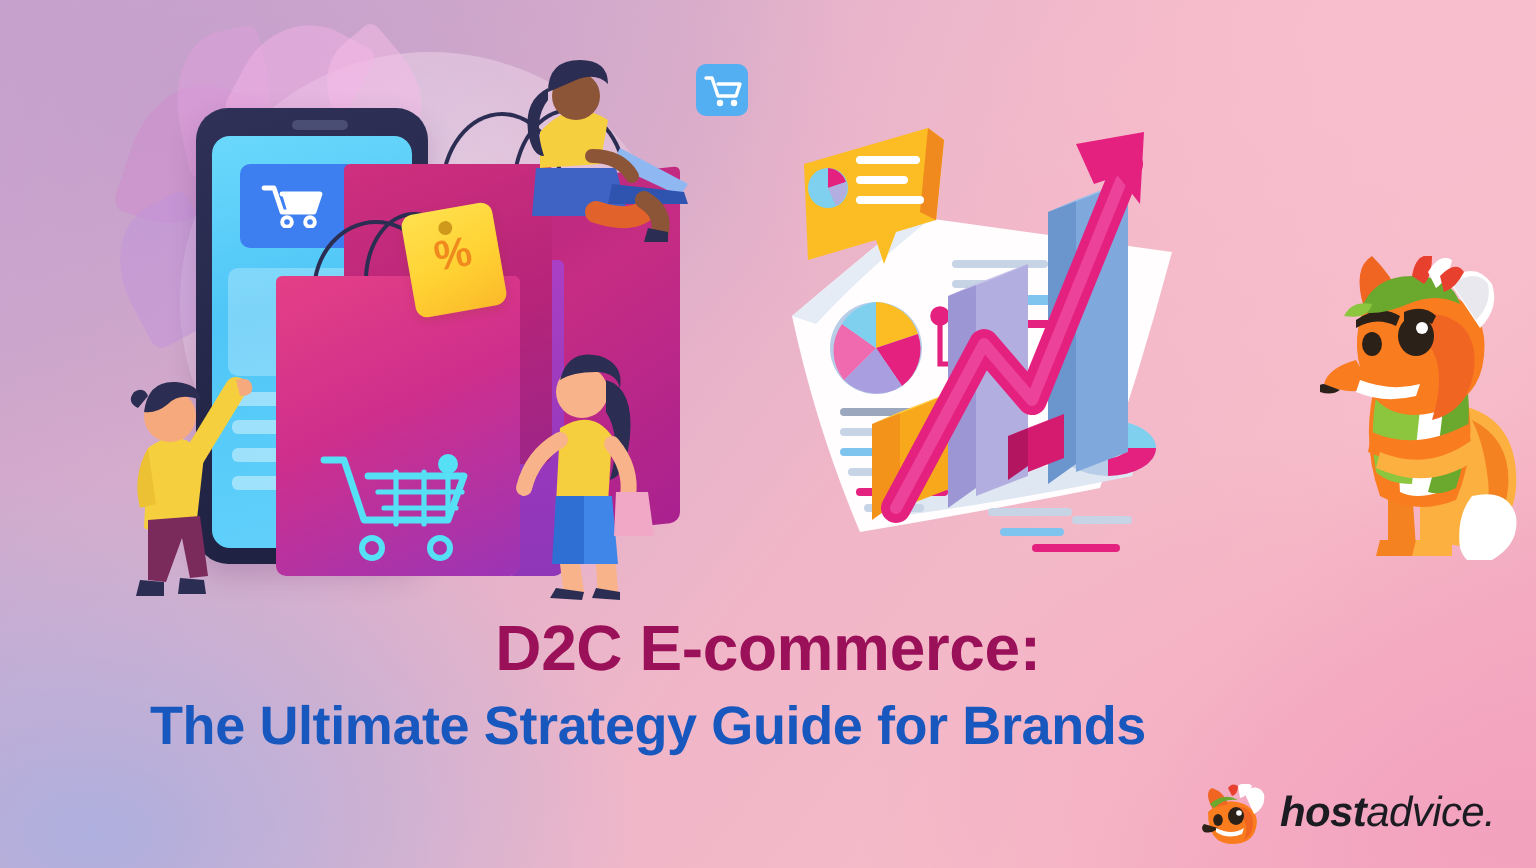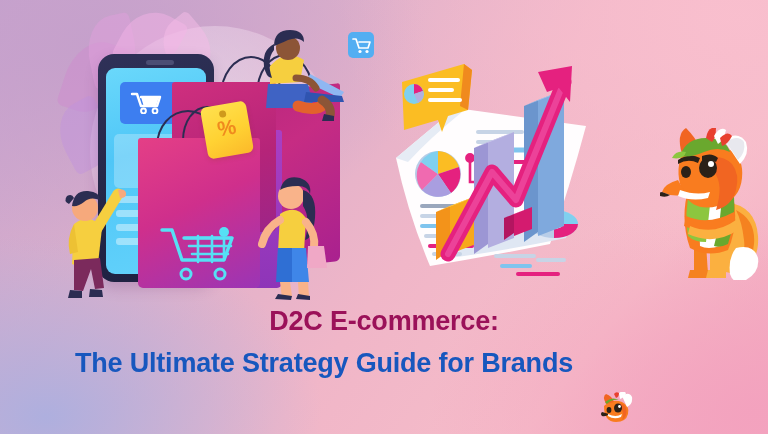--- a/index.html
+++ b/index.html
@@ -86,21 +86,21 @@
 
   
   #scene-analytics{left:388px;top:38px;width:230px;height:255px;}
 
   
   #fox-mascot{left:660px;top:128px;width:105px;height:152px;}
 
   
   #title-line1{
     position:absolute;left:0;top:306px;width:768px;text-align:center;
-    font-size:27px;font-weight:bold;color:#9b1159;letter-spacing:-0.2px;
+    font-size:32px;font-weight:bold;color:#9b1159;letter-spacing:-0.2px;
   }
   #title-line2{
     position:absolute;left:0;top:348px;width:648px;text-align:center;
     font-size:27px;font-weight:bold;color:#1757be;letter-spacing:-0.2px;
   }
 
   
   #logo{position:absolute;left:600px;top:392px;display:flex;align-items:center;gap:6px;}
   #logo-text{font-size:21px;color:#1b1b22;letter-spacing:-0.3px;white-space:nowrap;}
   #logo-text .bold{font-weight:bold;font-style:italic;}
@@ -364,15 +364,18 @@
       <path d="M22 4 q7 -5 10 1 q1 7 -5 10 z" fill="#ffffff"></path>
       <path d="M2 20 q-2 2 0 4 q4 1 7 -2 z" fill="#2b2118"></path>
       <ellipse cx="18" cy="16" rx="4" ry="4.5" fill="#2b2118"></ellipse>
       <circle cx="19.5" cy="14.5" r="1.4" fill="#ffffff"></circle>
       <ellipse cx="9" cy="18" rx="2.4" ry="3" fill="#2b2118"></ellipse>
       <path d="M5 10 q7 -6 14 -2 q-7 -1 -12 4 z" fill="#6aa82e"></path>
       <path d="M14 2 q2 -3 5 -1 q0 4 -3 5 z" fill="#e8402f"></path>
       <path d="M19 1 q4 -3 7 0 q-2 5 -6 6 z" fill="#ffffff"></path>
       <path d="M8 22 q8 4 14 0 l-1 3 q-7 3 -13 -1 z" fill="#ffffff"></path>
     </svg>
+    <div id="logo-text">
+      <span class="bold">host</span><span class="light">advice</span><span class="light">.</span>
+    </div>
   </div>
 
 </div>
 
 </body></html>

